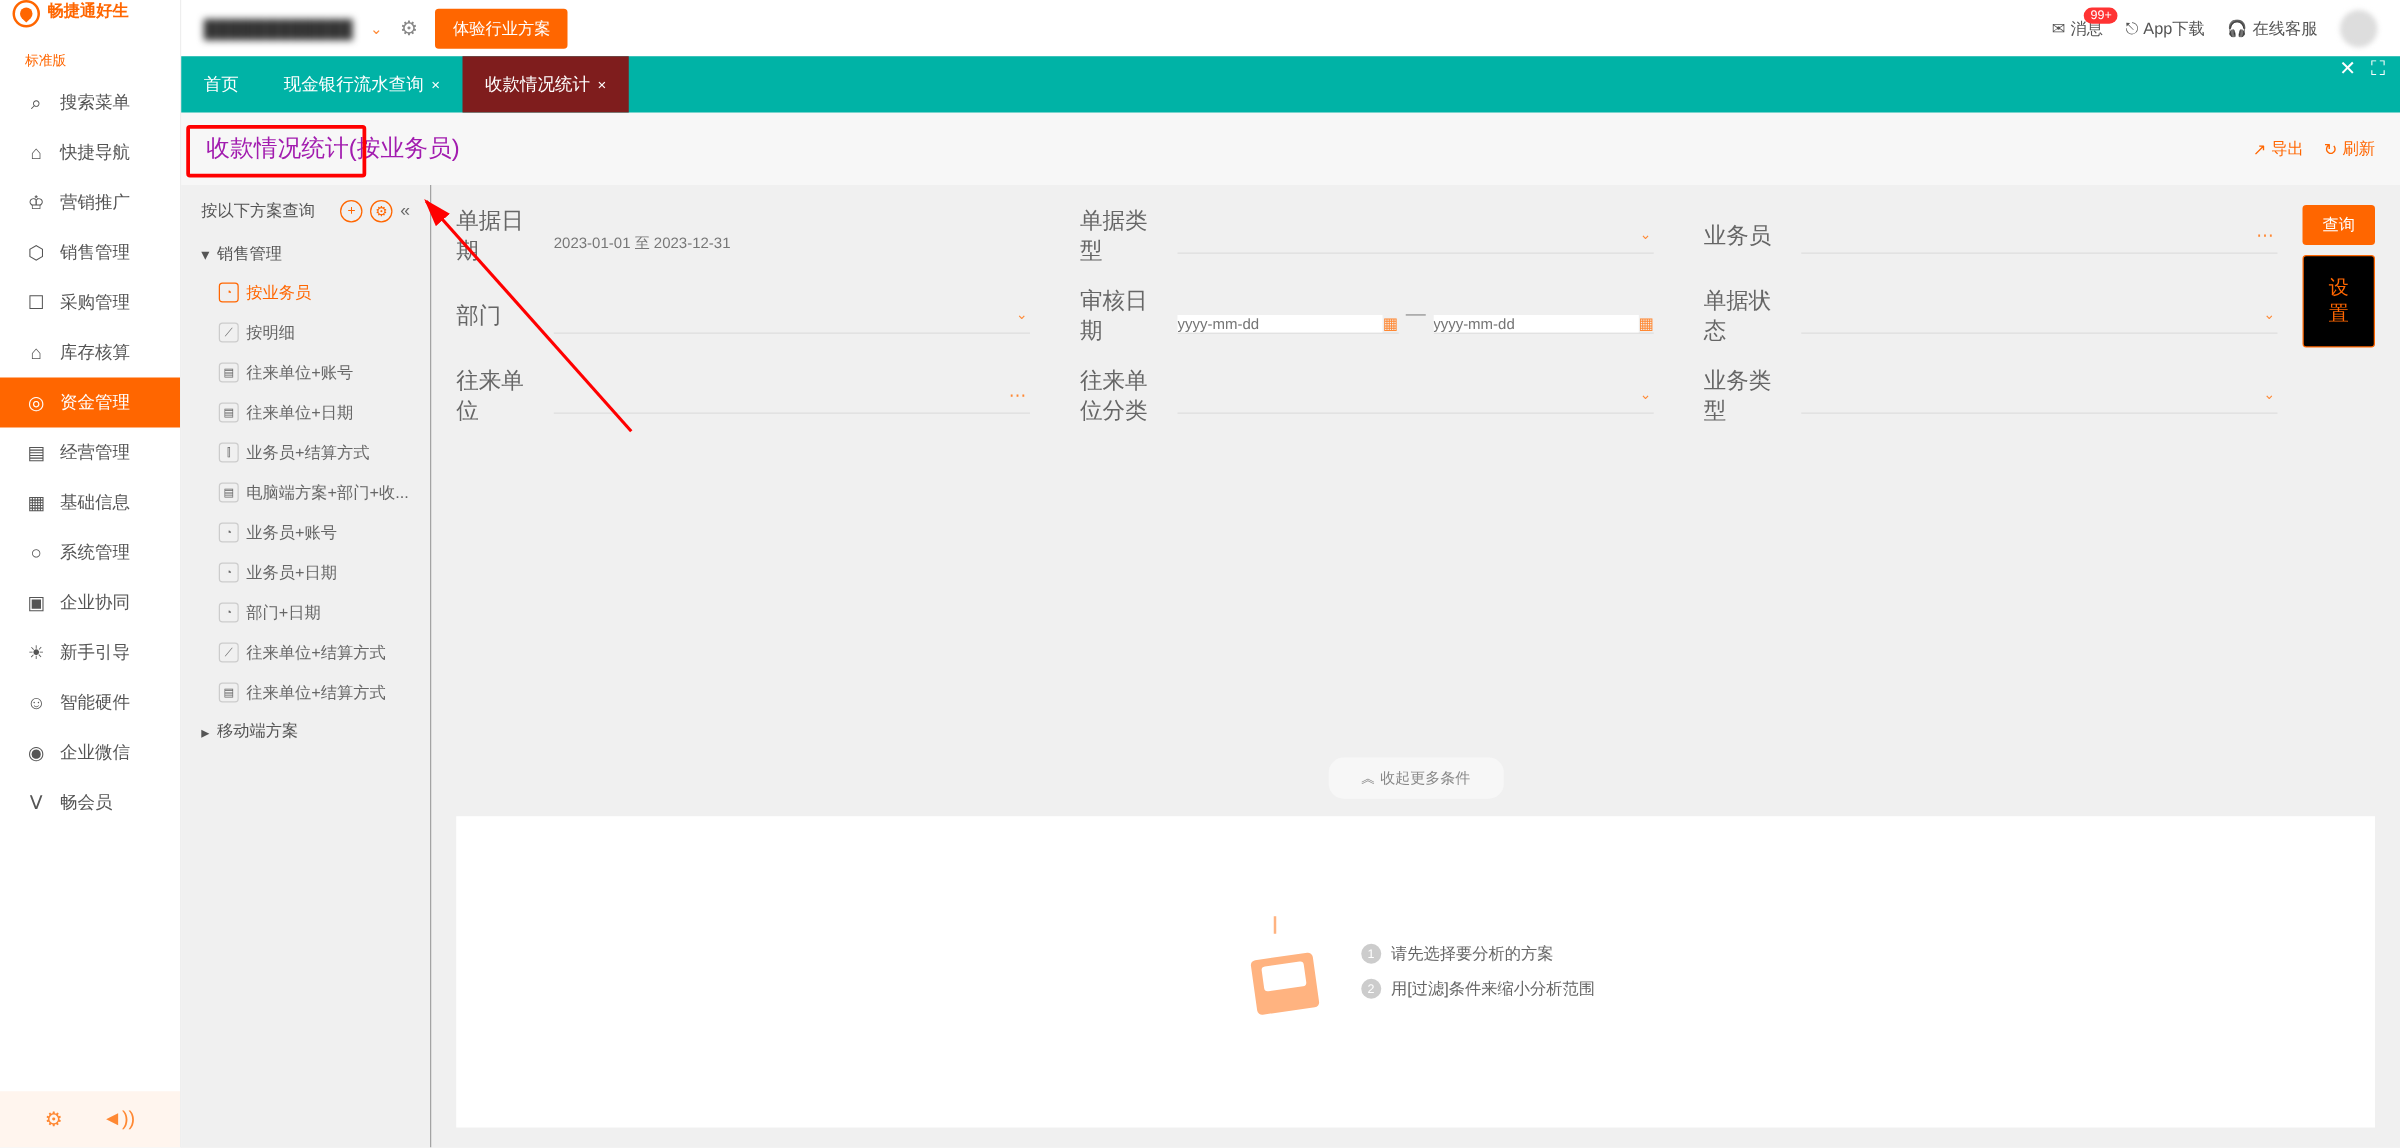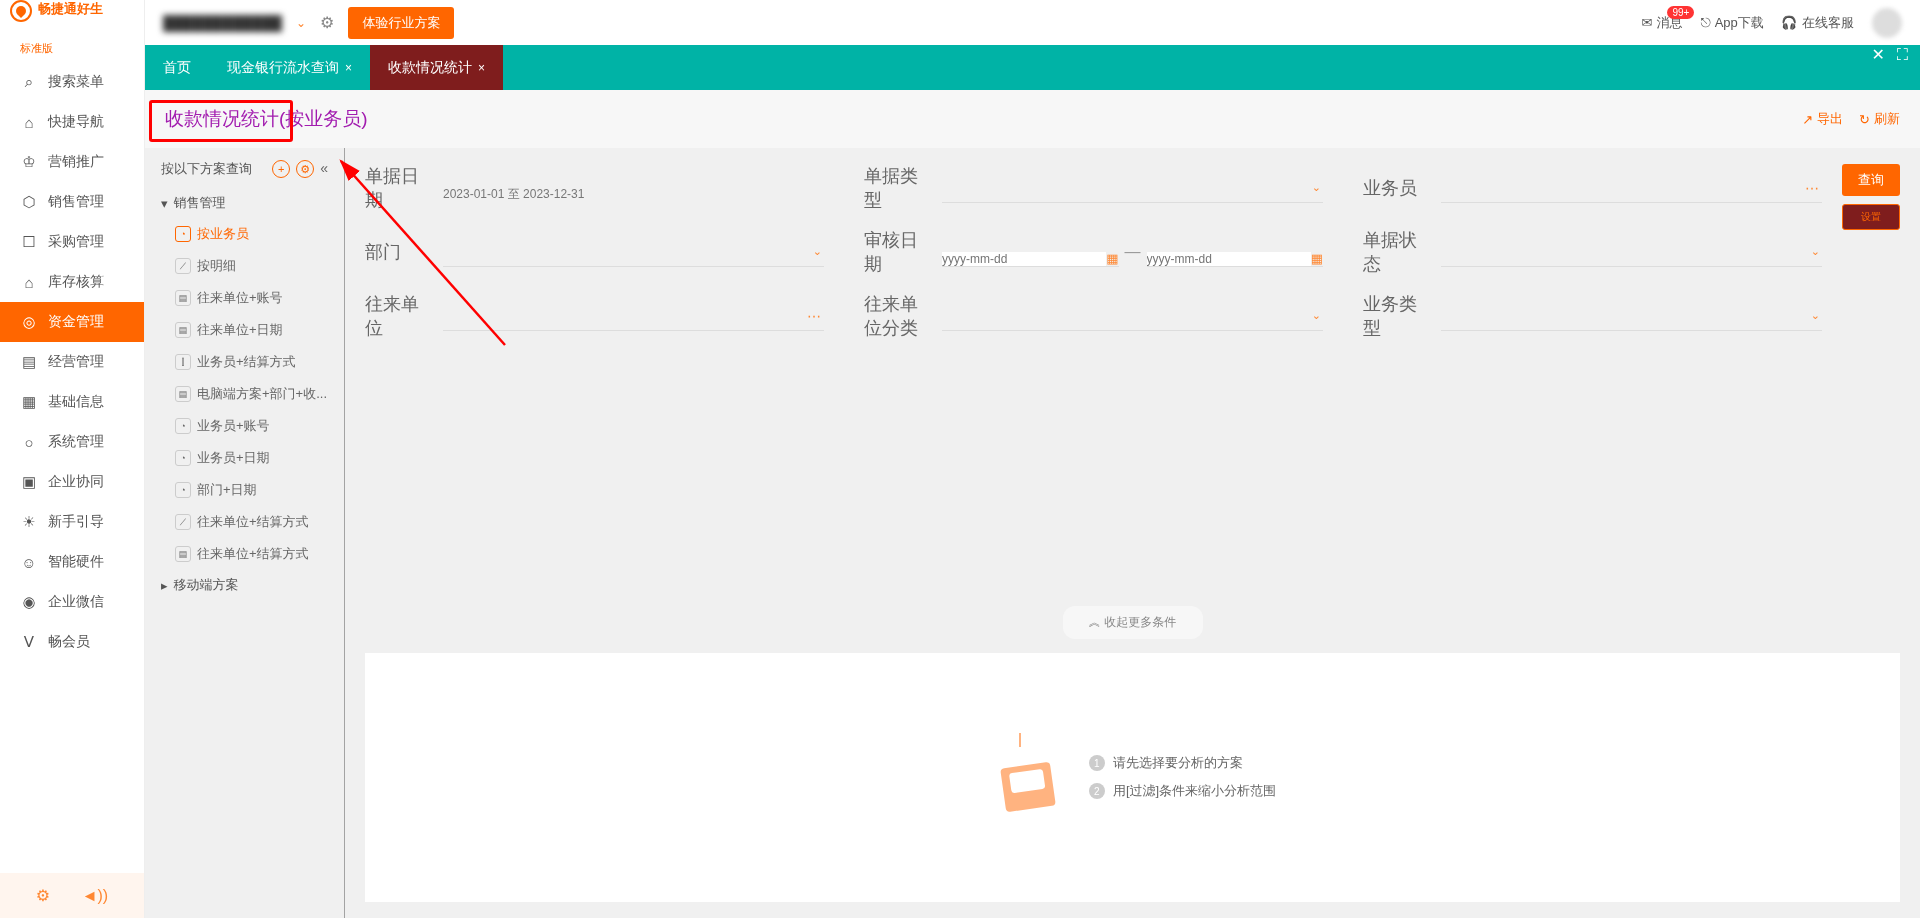--- a/index.html
+++ b/index.html
@@ -14,21 +14,21 @@
 .nav-menu{flex:1;overflow-y:auto}
 .nav-item{display:flex;align-items:center;padding:11px 20px;gap:10px;cursor:pointer;font-size:14px;color:#555}
 .nav-item.active{background:#ff6600;color:#fff}
 .nav-icon{width:18px;height:18px;display:flex;align-items:center;justify-content:center;font-size:15px}
 .sidebar-footer{height:45px;background:#fff5ee;display:flex;align-items:center;justify-content:space-around;padding:0 20px}
 .main{flex:1;display:flex;flex-direction:column;background:#f0f0f0}
 .topbar{height:45px;background:#fff;display:flex;align-items:center;padding:0 18px;gap:14px}
 .org-name{font-size:14px;color:#333;filter:blur(3px)}
 .topbar-right{margin-left:auto;display:flex;align-items:center;gap:18px}
 .btn-orange{background:#ff6600;color:#fff;border:none;padding:7px 14px;border-radius:3px;font-size:13px;cursor:pointer}
-.btn-border{background:#7f1d1d;color:#ff6600;border:1px solid #ff6600;padding:5px 14px;border-radius:3px;font-size:10px;cursor:pointer}
+.btn-border{background:#000000;color:#ff6600;border:1px solid #ff6600;padding:15px 14px;border-radius:3px;font-size:16px;cursor:pointer}
 .top-link{display:flex;align-items:center;gap:4px;font-size:13px;color:#555;cursor:pointer;position:relative}
 .badge{position:absolute;top:-8px;right:-12px;background:#ff3333;color:#fff;font-size:10px;padding:1px 5px;border-radius:8px}
 .tabs{height:45px;background:#00b3a6;display:flex;align-items:flex-start;position:relative}
 .tab{padding:0 18px;height:45px;display:flex;align-items:center;gap:6px;color:#fff;font-size:14px;cursor:pointer}
 .tab.active{background:#7f1d1d}
 .tab-close{font-size:12px;cursor:pointer}
 .tabs-right{margin-left:auto;display:flex;align-items:center;gap:12px;padding-right:12px;color:#fff}
 .page-header{height:58px;display:flex;align-items:center;padding:0 20px;background:#f7f7f7;width:100%}
 .page-title{font-size:19px;color:#a21caf;position:relative}
 .title-box{position:absolute;border:3px solid #ff0000;top:-6px;left:-16px;height:42px;width:144px;border-radius:3px}

